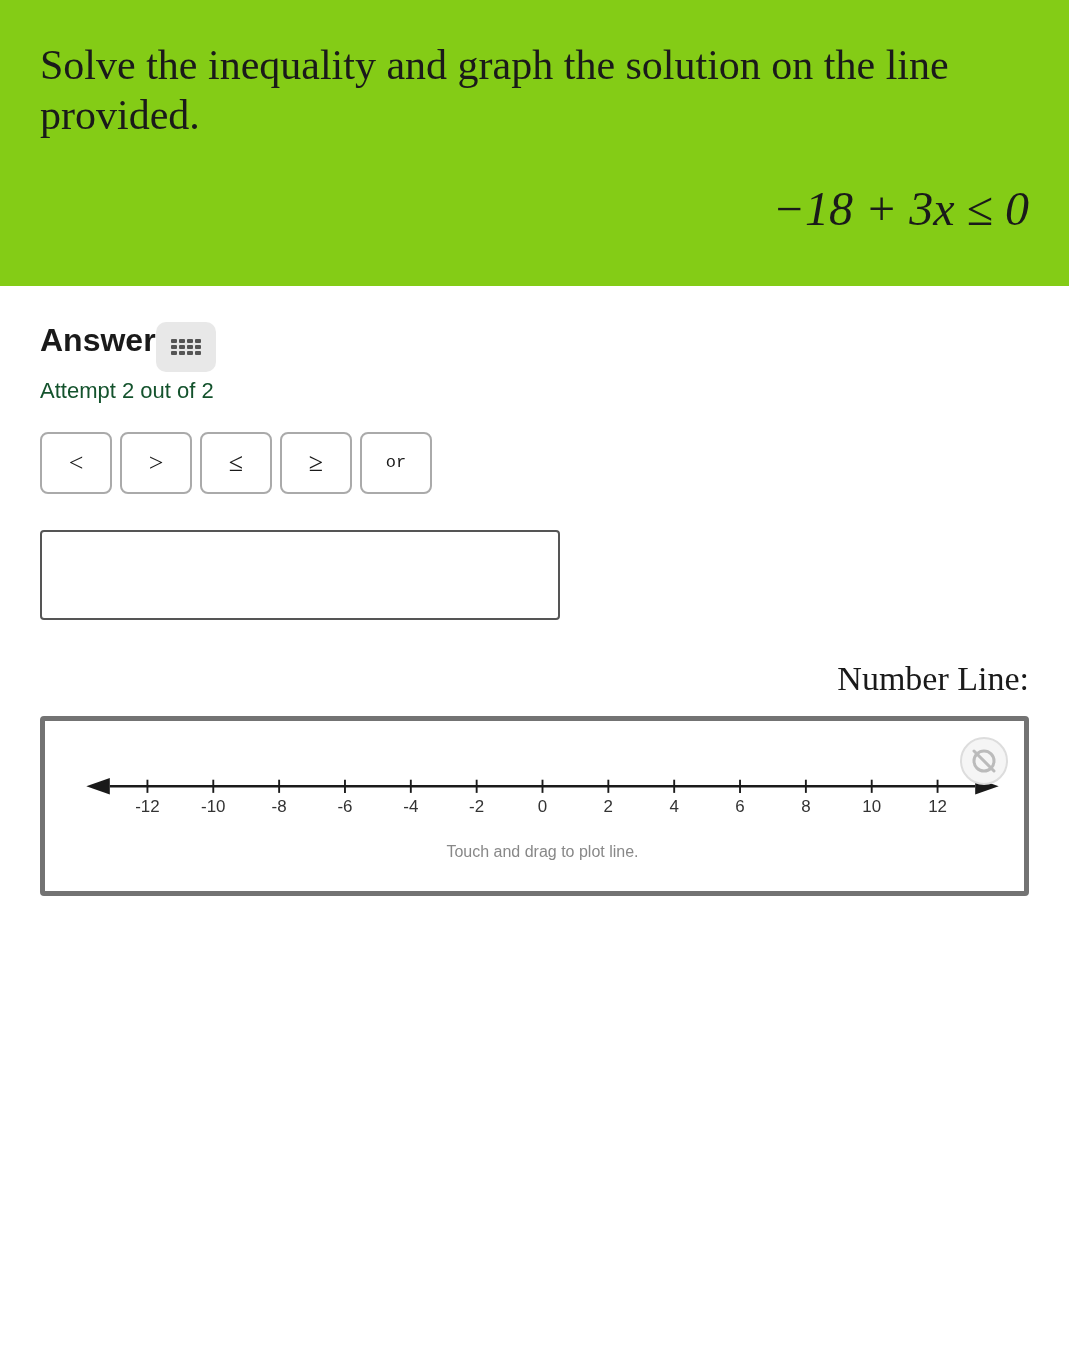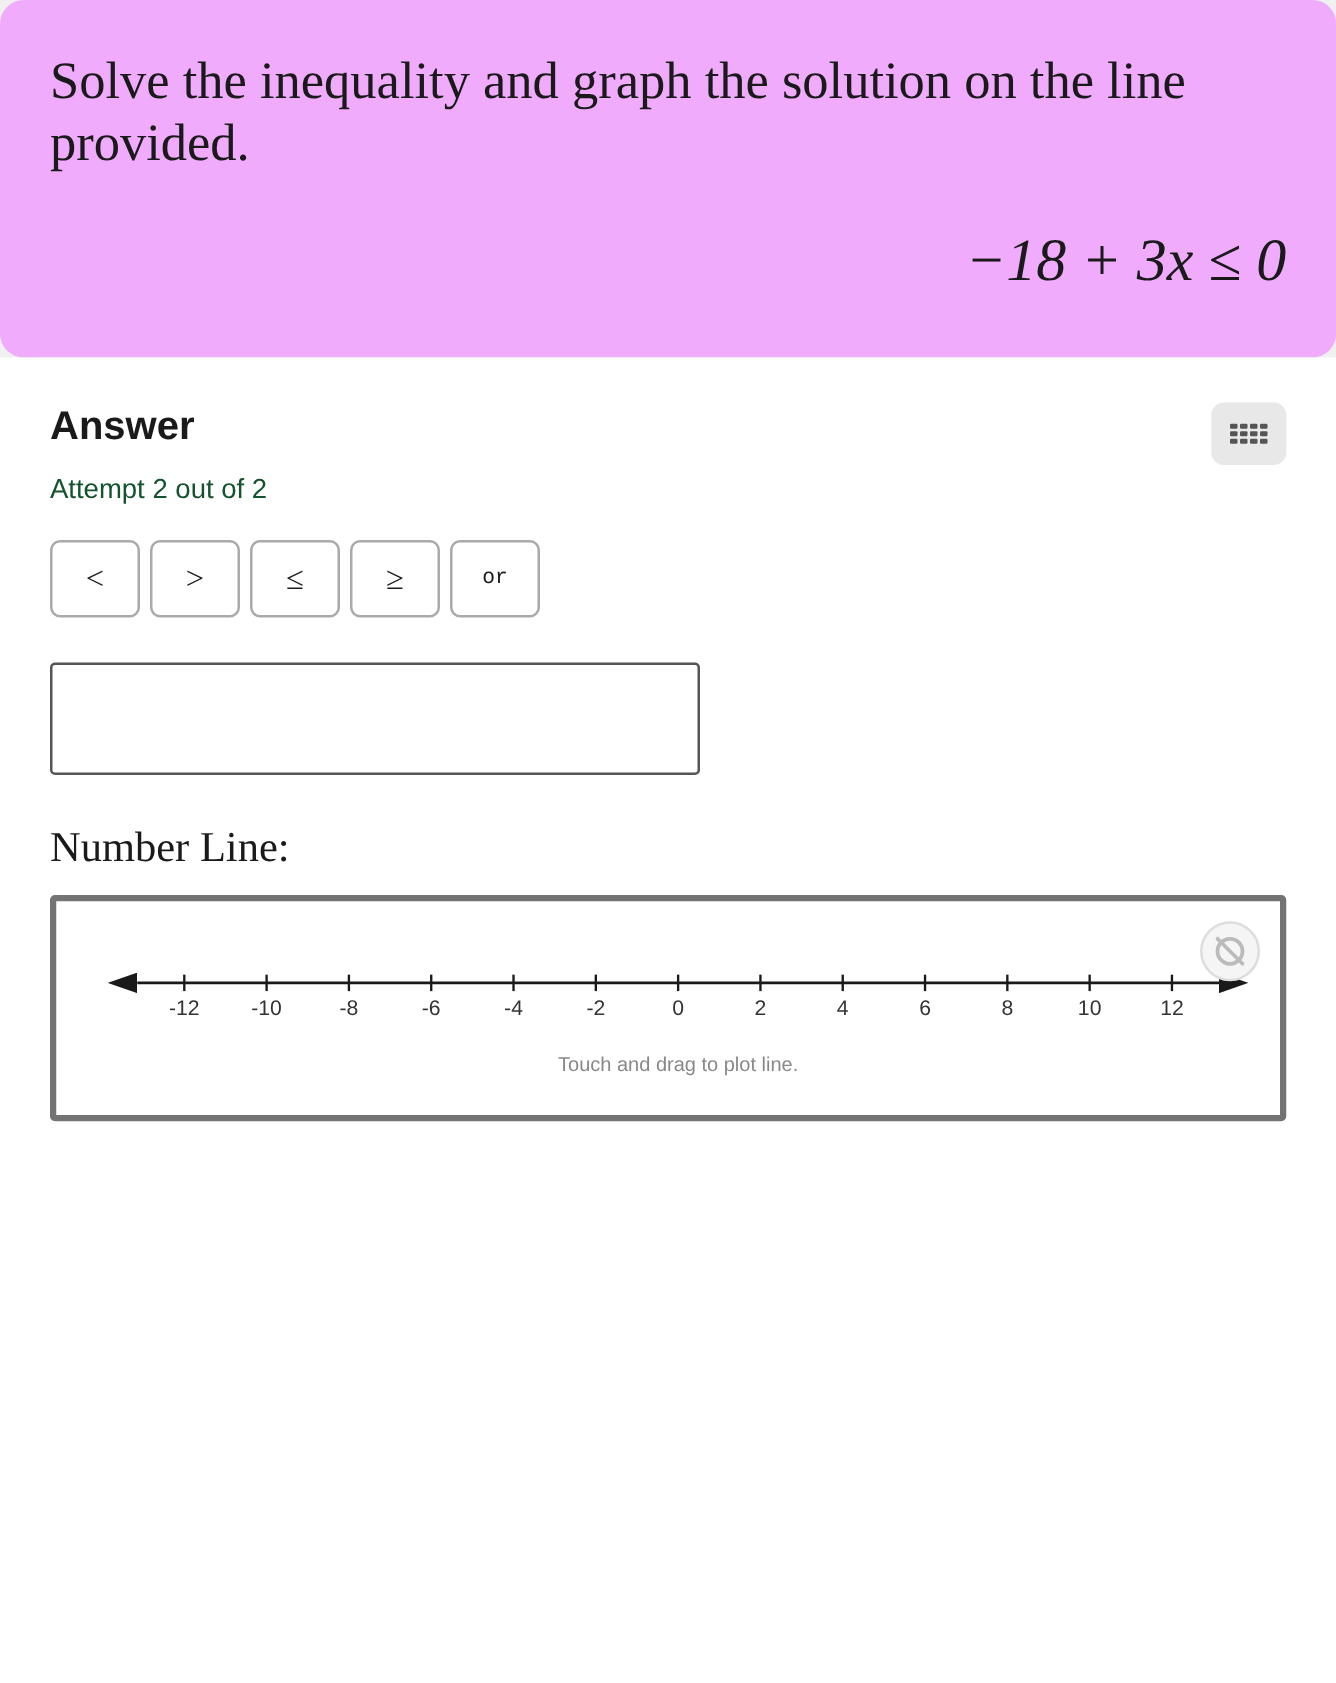--- a/index.html
+++ b/index.html
@@ -6,23 +6,22 @@
     body {
       font-family: Georgia, 'Times New Roman', serif;
       background: #f0f0f0;
       width: 1069px;
       min-height: 1346px;
       display: flex;
       flex-direction: column;
     }
 
     .top-section {
-      background: #f0abfc;
+      background: #84cc16;
       padding: 40px 40px 30px 40px;
-      border-radius: 19px;
     }
 
     .problem-title {
       font-size: 42px;
       font-weight: 400;
       color: #1a1a1a;
       line-height: 1.2;
       margin-bottom: 40px;
     }
 
@@ -39,21 +38,20 @@
     }
 
     .answer-section {
       background: #ffffff;
       padding: 36px 40px 40px 40px;
       flex: 1;
     }
 
     .answer-header {
       display: flex;
-      justify-content: space-between;
       align-items: flex-start;
       margin-bottom: 6px;
     }
 
     .answer-label {
       font-size: 32px;
       font-weight: 700;
       color: #1a1a1a;
       font-family: Arial, sans-serif;
     }
@@ -130,20 +128,21 @@
       border-radius: 4px;
       background: #fff;
       margin-bottom: 40px;
     }
 
     .number-line-label {
       font-size: 34px;
       font-weight: 400;
       color: #1a1a1a;
       margin-bottom: 18px;
+      text-align: right;
     }
 
     .number-line-container {
       border: 5px solid #737373;
       border-radius: 4px;
       background: #fff;
       padding: 20px 30px 30px 46px;
       position: relative;
       width: 100%;
     }

